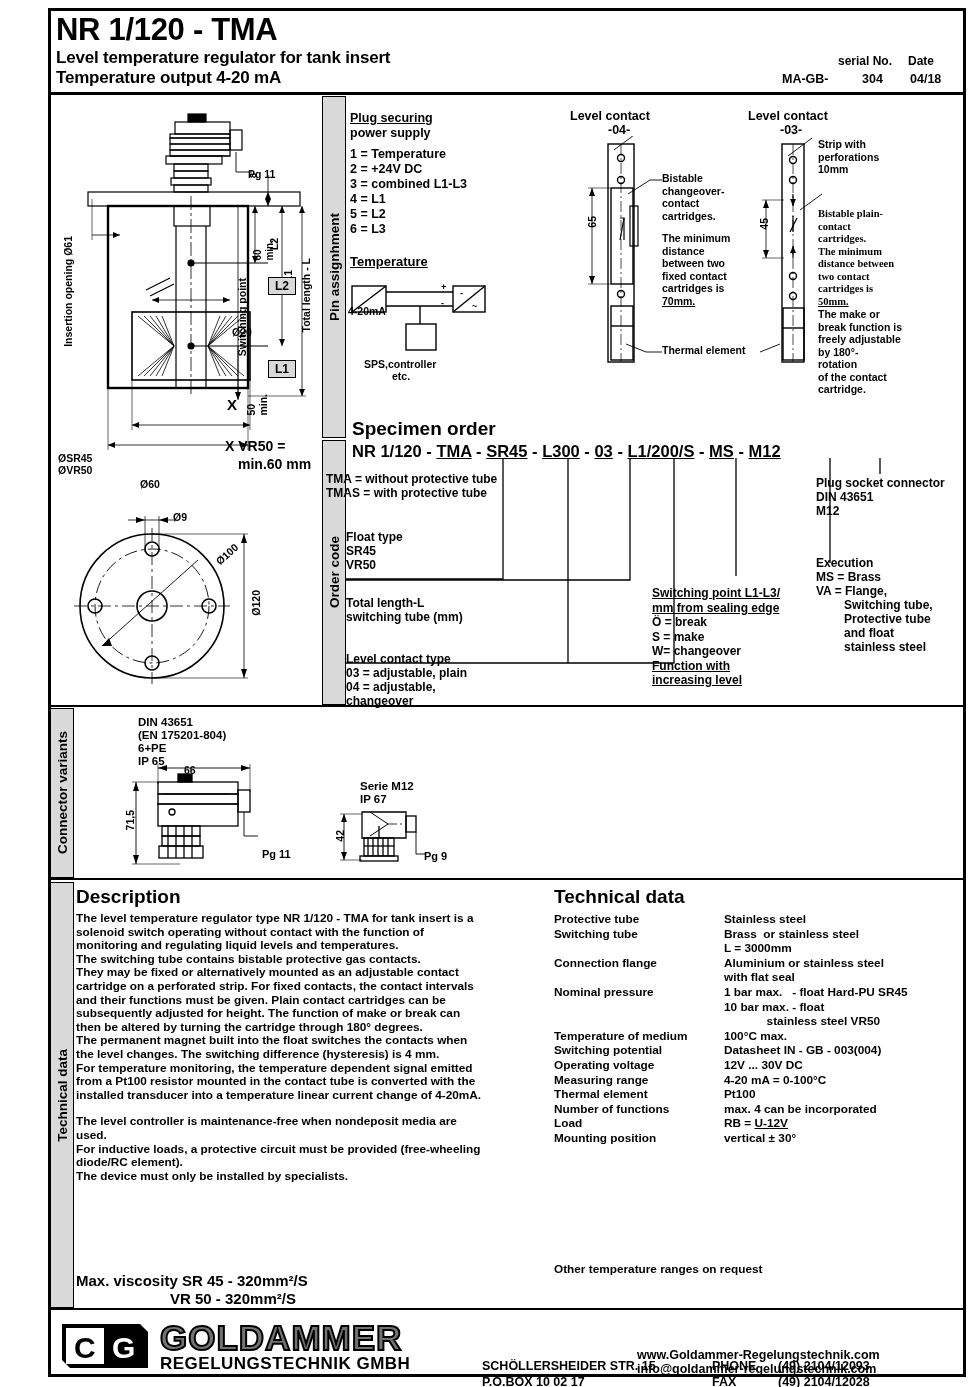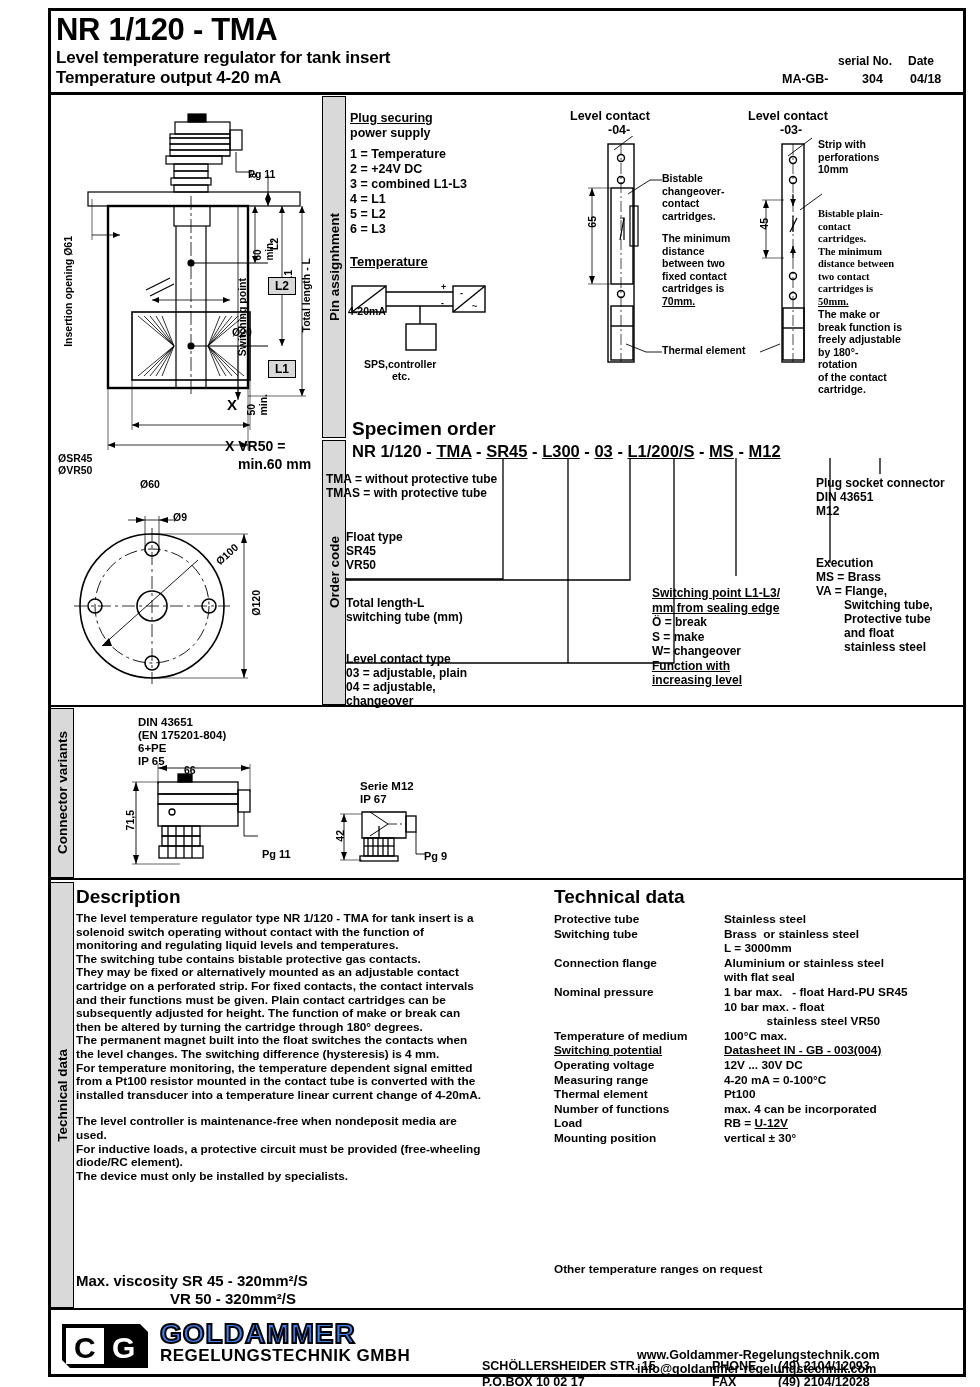--- a/index.html
+++ b/index.html
@@ -39,22 +39,22 @@
   svg{display:block;}
   .dimtxt{font-size:9px;font-weight:bold;font-family:"Liberation Sans",sans-serif;}
   .boxlbl{position:absolute;background:#d9d9d9;border:1px solid #000;font-size:12px;
           font-weight:bold;padding:1px 6px;}
 
   
   #spec-title{position:absolute;left:352px;top:418px;font-size:19px;font-weight:bold;}
   #spec-code{position:absolute;left:352px;top:442px;font-size:16.5px;font-weight:bold;white-space:nowrap;}
   #spec-code .seg{text-decoration:underline;}
   #brand{position:absolute;left:160px;top:1318px;}
-  #brand .word{font-size:28px;font-weight:bold;letter-spacing:1px;
-      color:#3b82f6;-webkit-text-stroke:2px #000;}
+  #brand .word{font-size:35px;font-weight:bold;letter-spacing:1px;
+      color:#737373;-webkit-text-stroke:2px #000;}
   #brand .sub{font-size:17px;font-weight:bold;letter-spacing:0.5px;margin-top:-4px;}
   .foot{position:absolute;font-size:12.5px;font-weight:bold;margin-top:43px;}
   .footweb{position:absolute;font-size:12.5px;font-weight:bold;}
 </style>
 </head>
 <body>
 
 <div class="page">
 
   <div id="title-main">NR 1/120 - TMA</div>
@@ -564,21 +564,21 @@
         <div style="white-space: pre;">10 bar max. - float</div>
       </div>
       <div style="display: flex;">
         <div style="width: 170px; flex: 0 0 170px; white-space: pre;"></div>
         <div style="white-space: pre;">             stainless steel VR50</div>
       </div>
       <div style="display: flex;">
         <div style="width: 170px; flex: 0 0 170px; white-space: pre;">Temperature of medium</div>
         <div style="white-space: pre;">100°C max.</div>
       </div>
-      <div style="display: flex; text-decoration: underline;">
+      <div style="display: flex;">
         <div style="width: 170px; flex: 0 0 170px; white-space: pre;">Switching potential</div>
         <div style="white-space: pre;">Datasheet IN - GB - 003(004)</div>
       </div>
       <div style="display: flex;">
         <div style="width: 170px; flex: 0 0 170px; white-space: pre;">Operating voltage</div>
         <div style="white-space: pre;">12V ... 30V DC</div>
       </div>
       <div style="display: flex;">
         <div style="width: 170px; flex: 0 0 170px; white-space: pre;">Measuring range</div>
         <div style="white-space: pre;">4-20 mA = 0-100°C</div>

